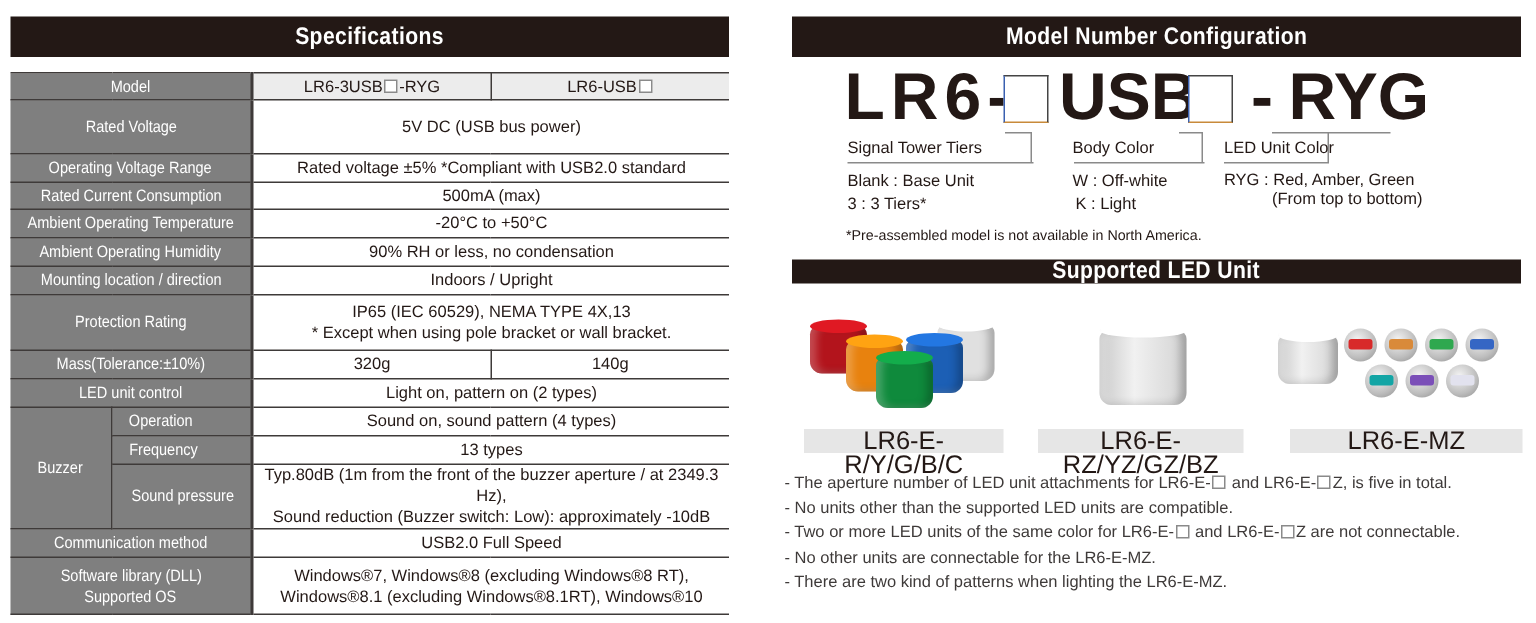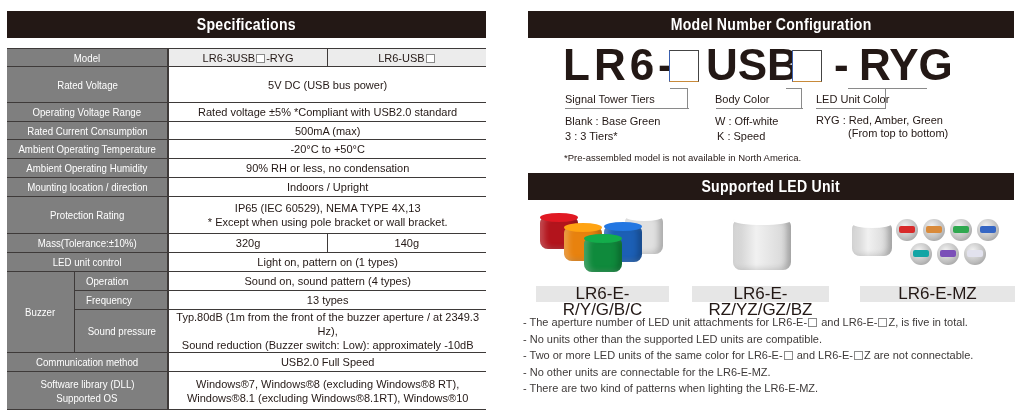--- a/index.html
+++ b/index.html
@@ -57,21 +57,21 @@
   }
   .code-seg { position: absolute; top: 0; }
   .bracket { position: absolute; border-color: #8a8a8a; border-style: solid; }
   .cfg-label {
     position: absolute; font-size: 11px; color: #231815; white-space: nowrap;
   }
   .cfg-text { position: absolute; font-size: 11px; line-height: 15px; color: #231815; white-space: nowrap; }
   .cfg-note { position: absolute; font-size: 9.5px; color: #231815; white-space: nowrap; }
 
   
-  #led-banner { left: 528px; top: 173px; width: 486px; height: 27px; }
+  #led-banner { left: 528px; top: 173px; width: 486px; height: 16px; }
   .led-img { position: absolute; }
   .led-label {
     position: absolute; top: 286px; height: 16px; background: #e6e6e6;
     font-size: 17px; text-align: center; line-height: 16px; color: #231815;
   }
   .notes { position: absolute; left: 523px; top: 314px; font-size: 11px; line-height: 16.5px; color: #3e3a39; }
   .notes li { list-style: none; white-space: nowrap; }
 
   
   .cyl {
@@ -140,21 +140,21 @@
           <div>* Except when using pole bracket or wall bracket.</div>
         </td>
   </tr>
   <tr style="height:19px">
     <td class="h" colspan="2"><span class="hc">Mass(Tolerance:±10%)</span></td>
     <td class="v split">320g</td>
     <td class="v">140g</td>
   </tr>
   <tr style="height:19px">
     <td class="h" colspan="2"><span class="hc">LED unit control</span></td>
-    <td class="v" colspan="2">Light on, pattern on (1 types)</td>
+    <td class="v" colspan="2">Light on, pattern on (2 types)</td>
   </tr>
   <tr style="height:19px">
     <td class="h" rowspan="3" style="width:65px;border-right:1px solid #3e3a39"><span class="hc">Buzzer</span></td>
     <td class="h2"><span class="hc">Operation</span></td>
     <td class="v" colspan="2">Sound on, sound pattern (4 types)</td>
   </tr>
   <tr style="height:19px">
     <td class="h2"><span class="hc">Frequency</span></td>
     <td class="v" colspan="2">13 types</td>
   </tr>
@@ -198,26 +198,26 @@
 <div class="bracket" style="left:716px; top:108px; width:87px; height:0; border-width:1px 0 0 0"></div>
 <div class="bracket" style="left:848px; top:88px; width:79px; height:0; border-width:1px 0 0 0"></div>
 <div class="bracket" style="left:885px; top:88px; width:0; height:20px; border-width:0 1px 0 0"></div>
 <div class="bracket" style="left:816px; top:108px; width:70px; height:0; border-width:1px 0 0 0"></div>
 
 <div class="cfg-label" style="left:565px; top:93px">Signal Tower Tiers</div>
 <div class="cfg-label" style="left:715px; top:93px">Body Color</div>
 <div class="cfg-label" style="left:816px; top:93px">LED Unit Color</div>
 
 <div class="cfg-text" style="left:565px; top:114px">
-  <div>Blank : Base Green</div>
+  <div>Blank : Base Unit</div>
   <div>3 : 3 Tiers*</div>
 </div>
 <div class="cfg-text" style="left:715px; top:114px">
   <div>W : Off-white</div>
-  <div style="padding-left:2px">K : Speed</div>
+  <div style="padding-left:2px">K : Light</div>
 </div>
 <div class="cfg-text" style="left:816px; top:114px; line-height:12.5px">
   <div>RYG : Red, Amber, Green</div>
   <div style="padding-left:32px">(From top to bottom)</div>
 </div>
 <div class="cfg-note" style="left:564px; top:152px">*Pre-assembled model is not available in North America.</div>
 
 <div class="banner" id="led-banner">
   <span>Supported LED Unit</span>
 </div>

